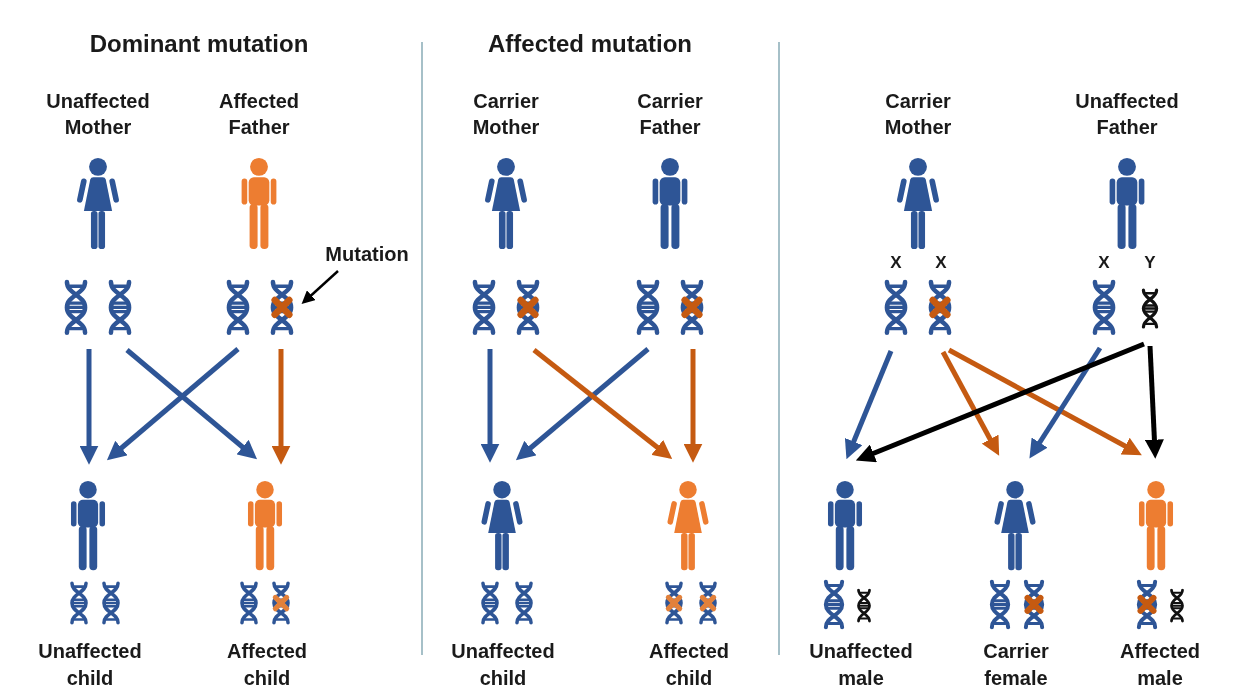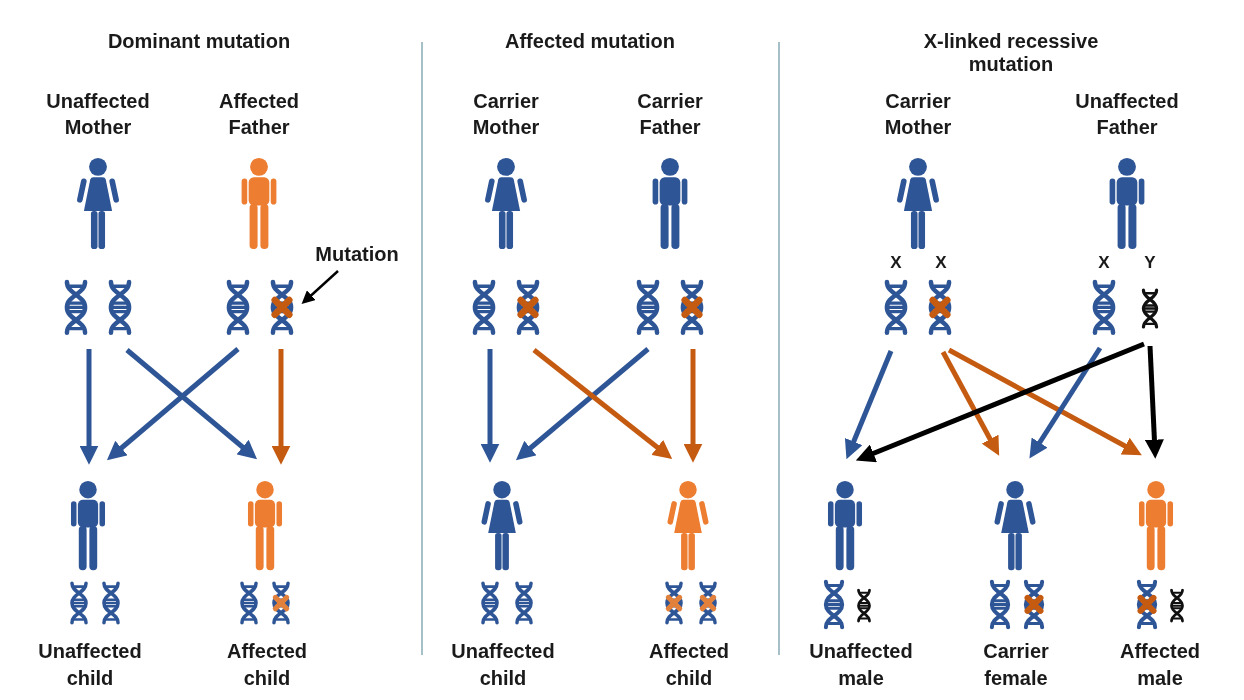--- a/index.html
+++ b/index.html
@@ -6,21 +6,21 @@
     --blue:#2E5596; --orange:#ED7D31; --dark-orange:#C55A11;
     --mark-light:#E2813B; --ink:#1A1A1A; --divider:#A6C0C8; --background:#FFFFFF;
   }
   html,body{margin:0;padding:0;background:#888;}
   #canvas{
     position:relative;width:1244px;height:700px;background:var(--background);
     overflow:hidden;font-family:"Liberation Sans", sans-serif;color:var(--ink);
   }
   .ctext{position:absolute;transform:translateX(-50%);text-align:center;
     white-space:pre-line;font-weight:bold;color:var(--ink);}
-  .title{font-size:20px;}
+  .title{font-size:24px;}
   .plabel{font-size:20px;line-height:26px;}
   .clabel{font-size:20px;line-height:27px;}
   .chrom{font-size:17px;}
   .callout{font-size:20px;}
   .icon{position:absolute;transform:translateX(-50%);line-height:0;}
   .divider{position:absolute;width:2px;background:var(--divider);}
   .c-blue{color:var(--blue);} .c-orange{color:var(--orange);} .c-black{color:#111;}
   .strand{stroke:currentColor;fill:none;stroke-linecap:round;}
   .rung{stroke:currentColor;stroke-linecap:round;}
   .fillc{fill:currentColor;}
@@ -130,21 +130,21 @@
         <use href="#sym-dna"></use>
       </svg></div>
   <div class="icon c-blue" style="left:238px;top:279px;"><svg width="38" height="58" viewBox="0 0 60 96">
         <use href="#sym-dna"></use>
       </svg></div>
   <div class="icon c-blue" style="left:282px;top:279px;"><svg width="38" height="58" viewBox="0 0 60 96">
         <use href="#sym-dna"></use>
         <use href="#sym-xmark"></use>
       </svg></div>
 
-  <div class="ctext callout" style="left:357px;top:243px;">Mutation</div>
+  <div class="ctext callout" style="left:367px;top:243px;">Mutation</div>
 
   <div class="icon c-blue" style="left:88px;top:480px;"><svg width="52" height="92" viewBox="0 0 110 200">
         <use href="#sym-male"></use>
       </svg></div>
   <div class="icon c-orange" style="left:265px;top:480px;"><svg width="52" height="92" viewBox="0 0 110 200">
         <use href="#sym-male"></use>
       </svg></div>
 
   <div class="icon c-blue" style="left:79px;top:581px;"><svg width="30" height="45" viewBox="0 0 60 96">
         <use href="#sym-dna"></use>
@@ -213,21 +213,20 @@
   <div class="icon c-blue mark-light" style="left:708px;top:581px;"><svg width="30" height="45" viewBox="0 0 60 96">
         <use href="#sym-dna"></use>
         <use href="#sym-xmark"></use>
       </svg></div>
 
   <div class="ctext clabel" style="left:503px;top:638px;">Unaffected
 child</div>
   <div class="ctext clabel" style="left:689px;top:638px;">Affected
 child</div>
 
-  <div class="ctext title" style="left:1011px;top:30px;">X-linked recessive mutation</div>
   <div class="ctext plabel" style="left:918px;top:88px;">Carrier
 Mother</div>
   <div class="ctext plabel" style="left:1127px;top:88px;">Unaffected
 Father</div>
 
   <div class="icon c-blue" style="left:918px;top:157px;"><svg width="52" height="94" viewBox="0 0 110 200">
         <use href="#sym-female"></use>
       </svg></div>
   <div class="icon c-blue" style="left:1127px;top:157px;"><svg width="52" height="94" viewBox="0 0 110 200">
         <use href="#sym-male"></use>

